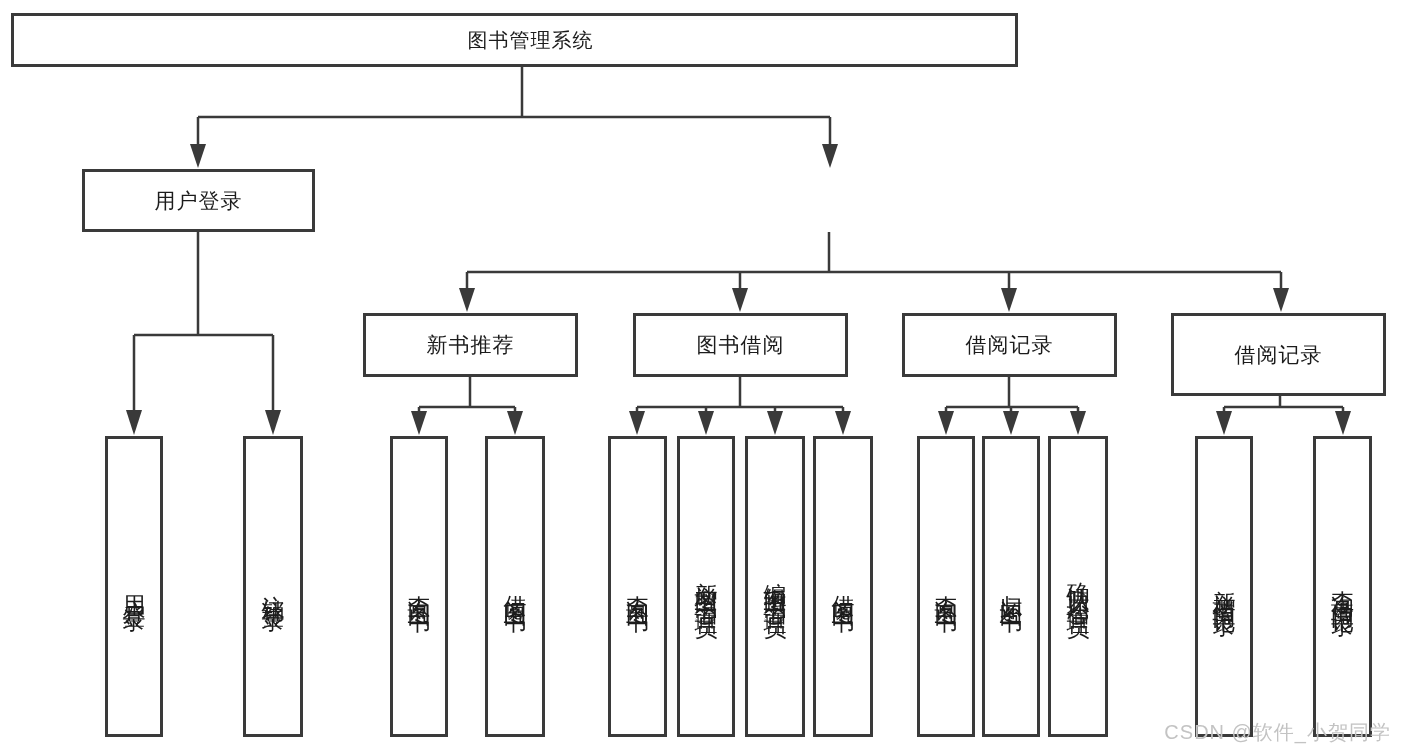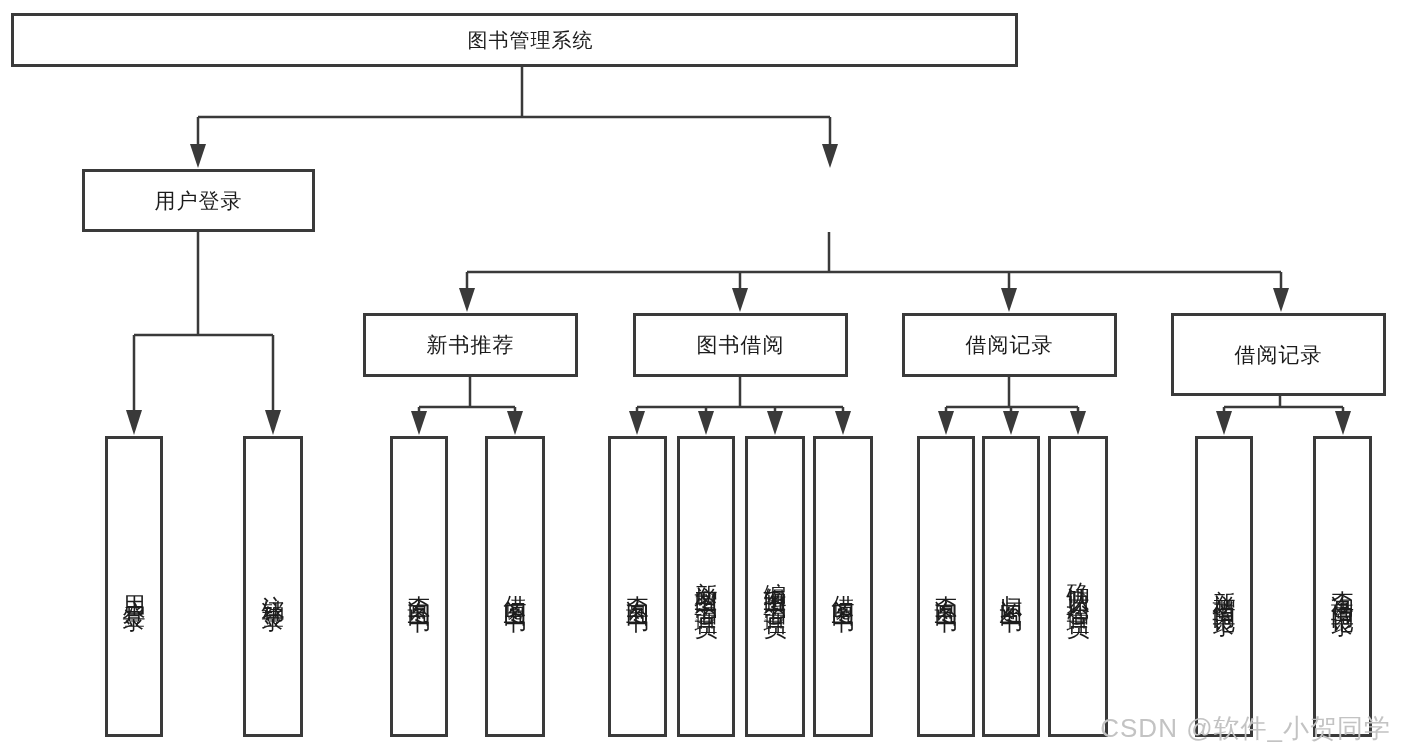--- a/index.html
+++ b/index.html
@@ -46,21 +46,21 @@
     font-size: 23px;
     line-height: 1;
     letter-spacing: 5px;
     white-space: nowrap;
   }
   .watermark {
     position: absolute;
     right: 14px;
     bottom: 1px;
     z-index: 3;
-    font-size: 26px;
+    font-size: 20px;
     color: #c3c3c3;
     letter-spacing: 1px;
     white-space: nowrap;
   }
 </style>
 </head>
 <body>
 
 <div id="canvas">
 

